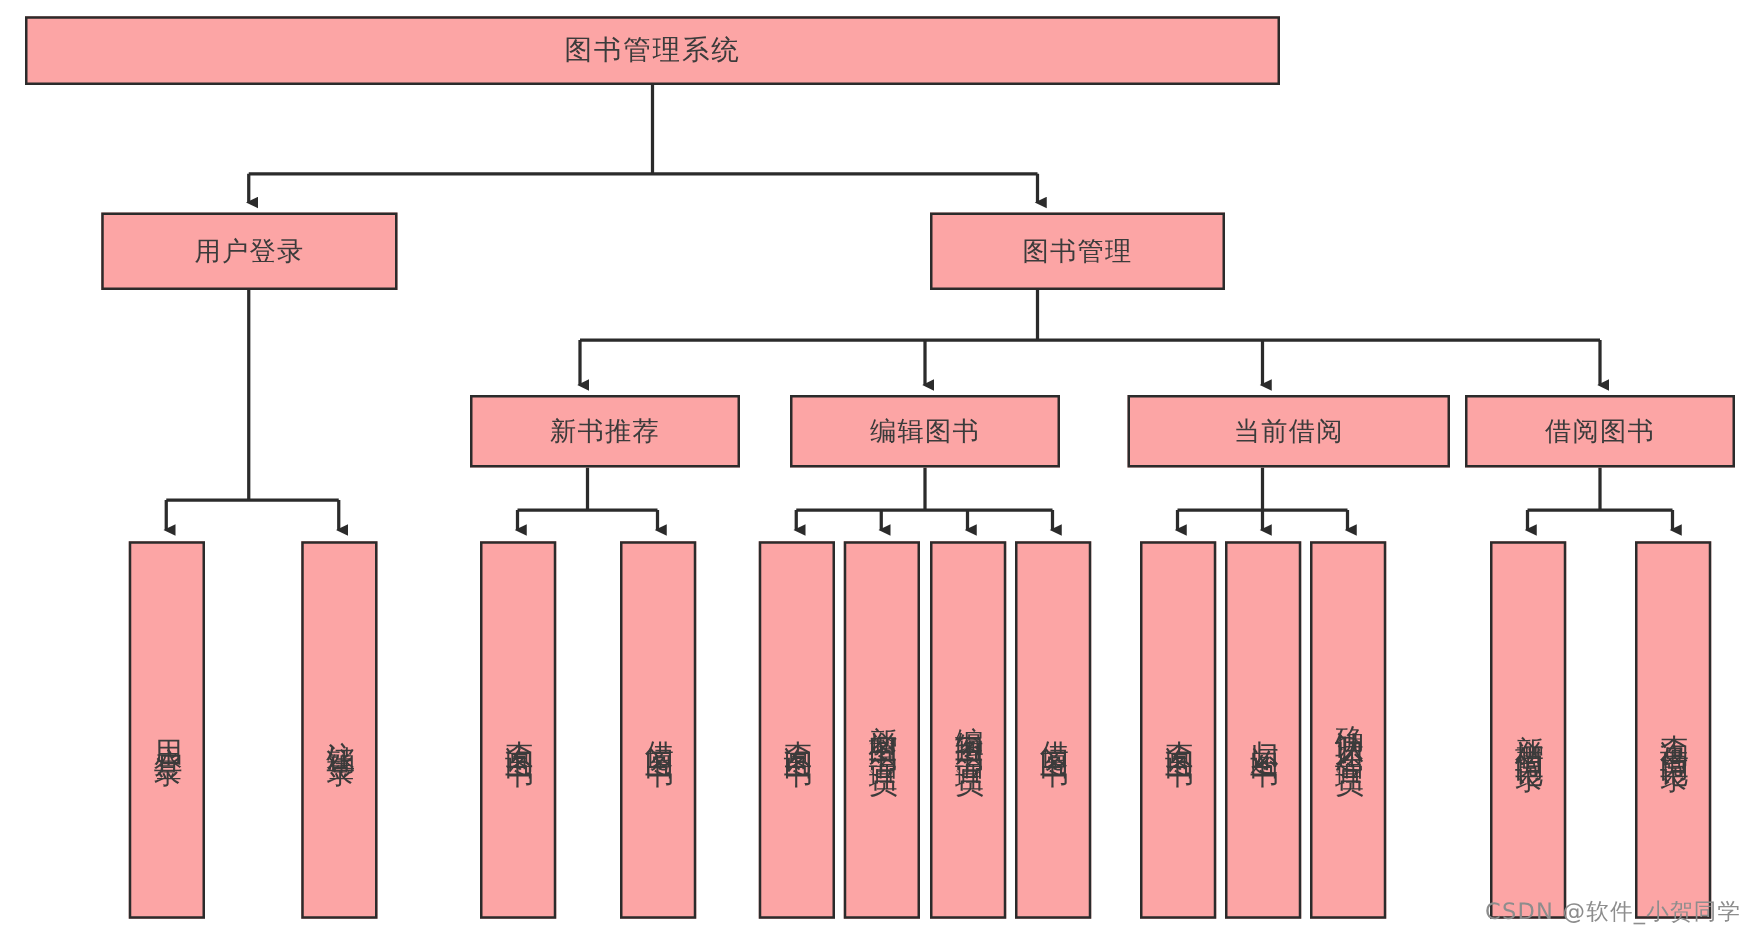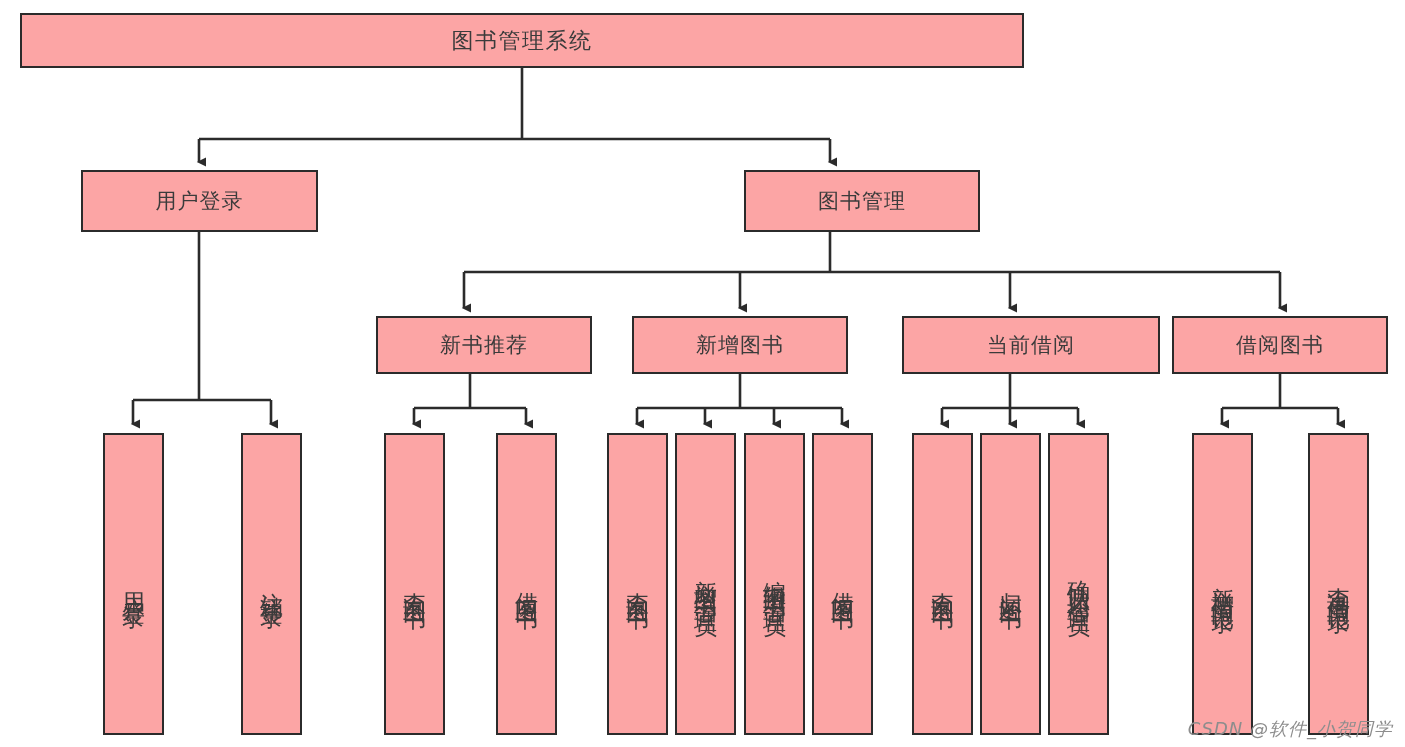--- a/index.html
+++ b/index.html
@@ -52,21 +52,20 @@
   }
   .watermark{
     position:absolute;
     right:12px;
     bottom:6px;
     font-size:18px;
     color:#8d8d8d;
     letter-spacing:1px;
     z-index:5;
     white-space:nowrap;
-    font-style:italic;
   }
 </style>
 </head>
 <body>
 
 <div id="stage">
 
   <svg id="wires" viewBox="0 0 1405 747" xmlns="http://www.w3.org/2000/svg">
     <defs>
       <marker id="ah" markerWidth="10" markerHeight="10" refX="4.6" refY="7.4" orient="auto" markerUnits="userSpaceOnUse">
@@ -125,21 +124,21 @@
     <span class="lbl">用户登录</span>
   </div>
   <div class="node h" style="left:712px;top:170px;width:236px;height:62px;margin-left:32px;">
     <span class="lbl">图书管理</span>
   </div>
 
   <div class="node h" style="left:376px;top:316px;width:216px;height:58px;">
     <span class="lbl">新书推荐</span>
   </div>
   <div class="node h" style="left:632px;top:316px;width:216px;height:58px;">
-    <span class="lbl">新增图书</span>
+    <span class="lbl">编辑图书</span>
   </div>
   <div class="node h" style="left:902px;top:316px;width:258px;height:58px;">
     <span class="lbl">当前借阅</span>
   </div>
   <div class="node h" style="left:1172px;top:316px;width:216px;height:58px;">
     <span class="lbl">借阅图书</span>
   </div>
 
   <div class="node v" style="left:103px;top:433px;width:61px;height:302px;">
     <span class="lbl">用户登录</span>

